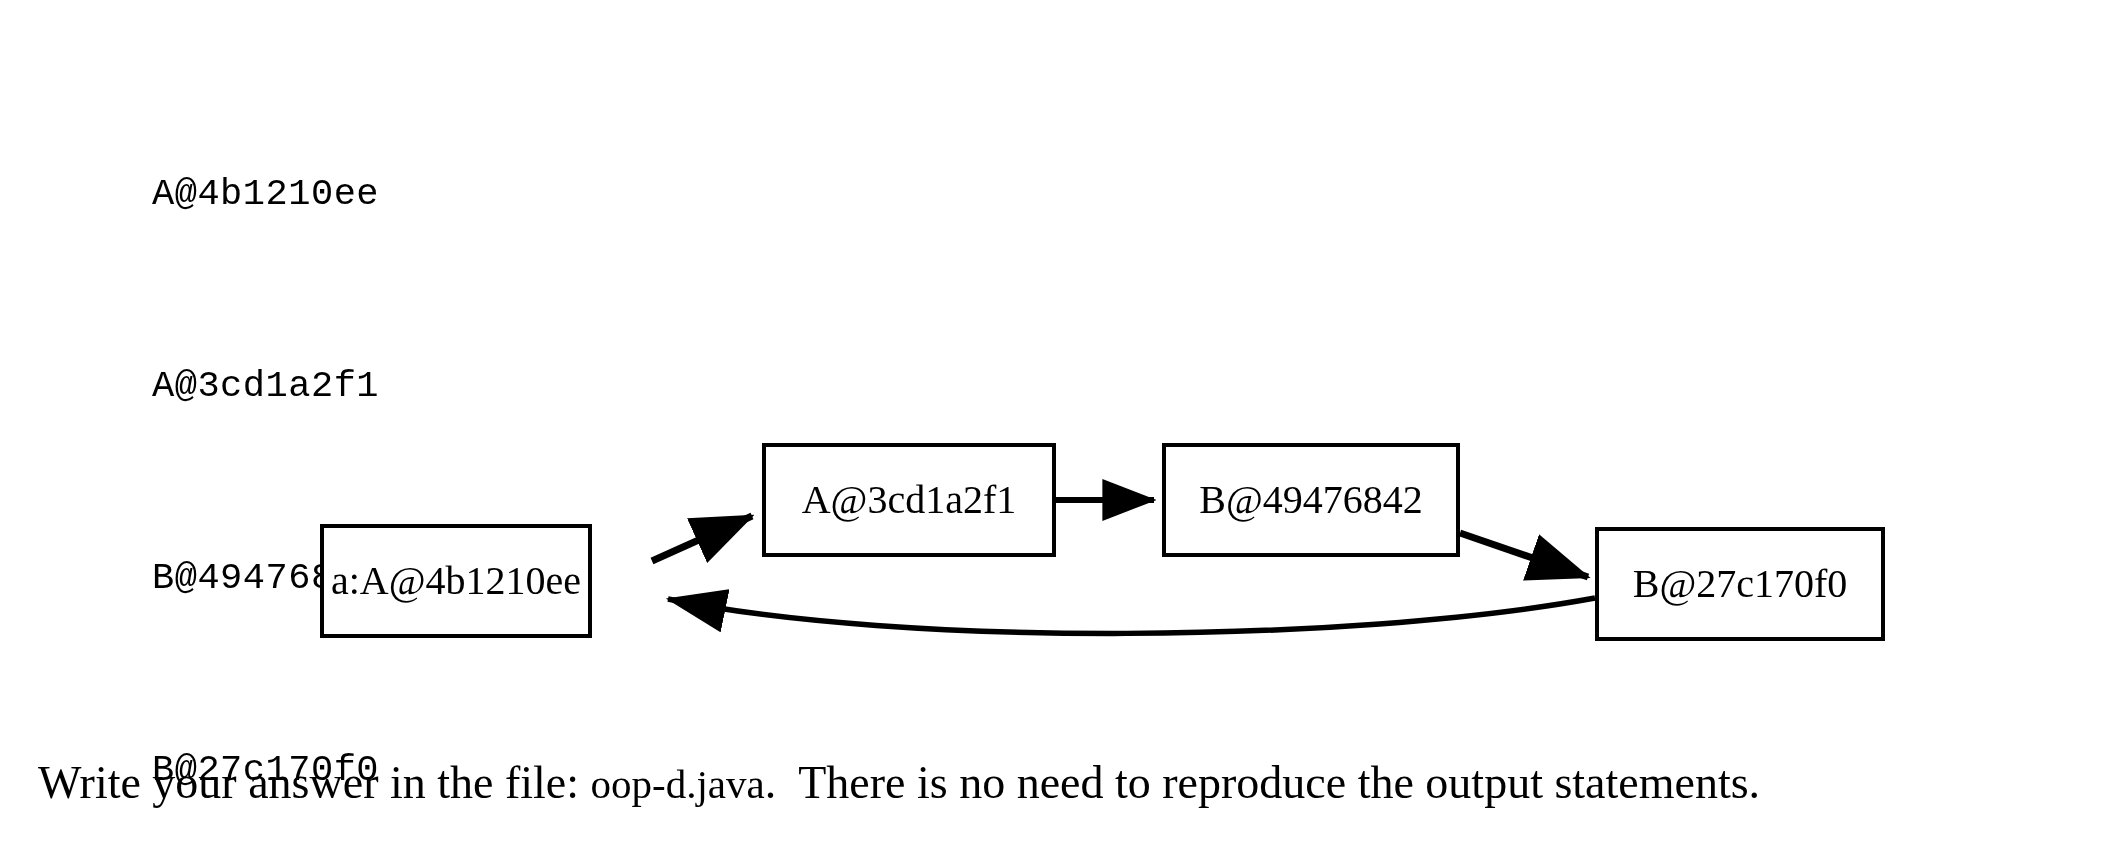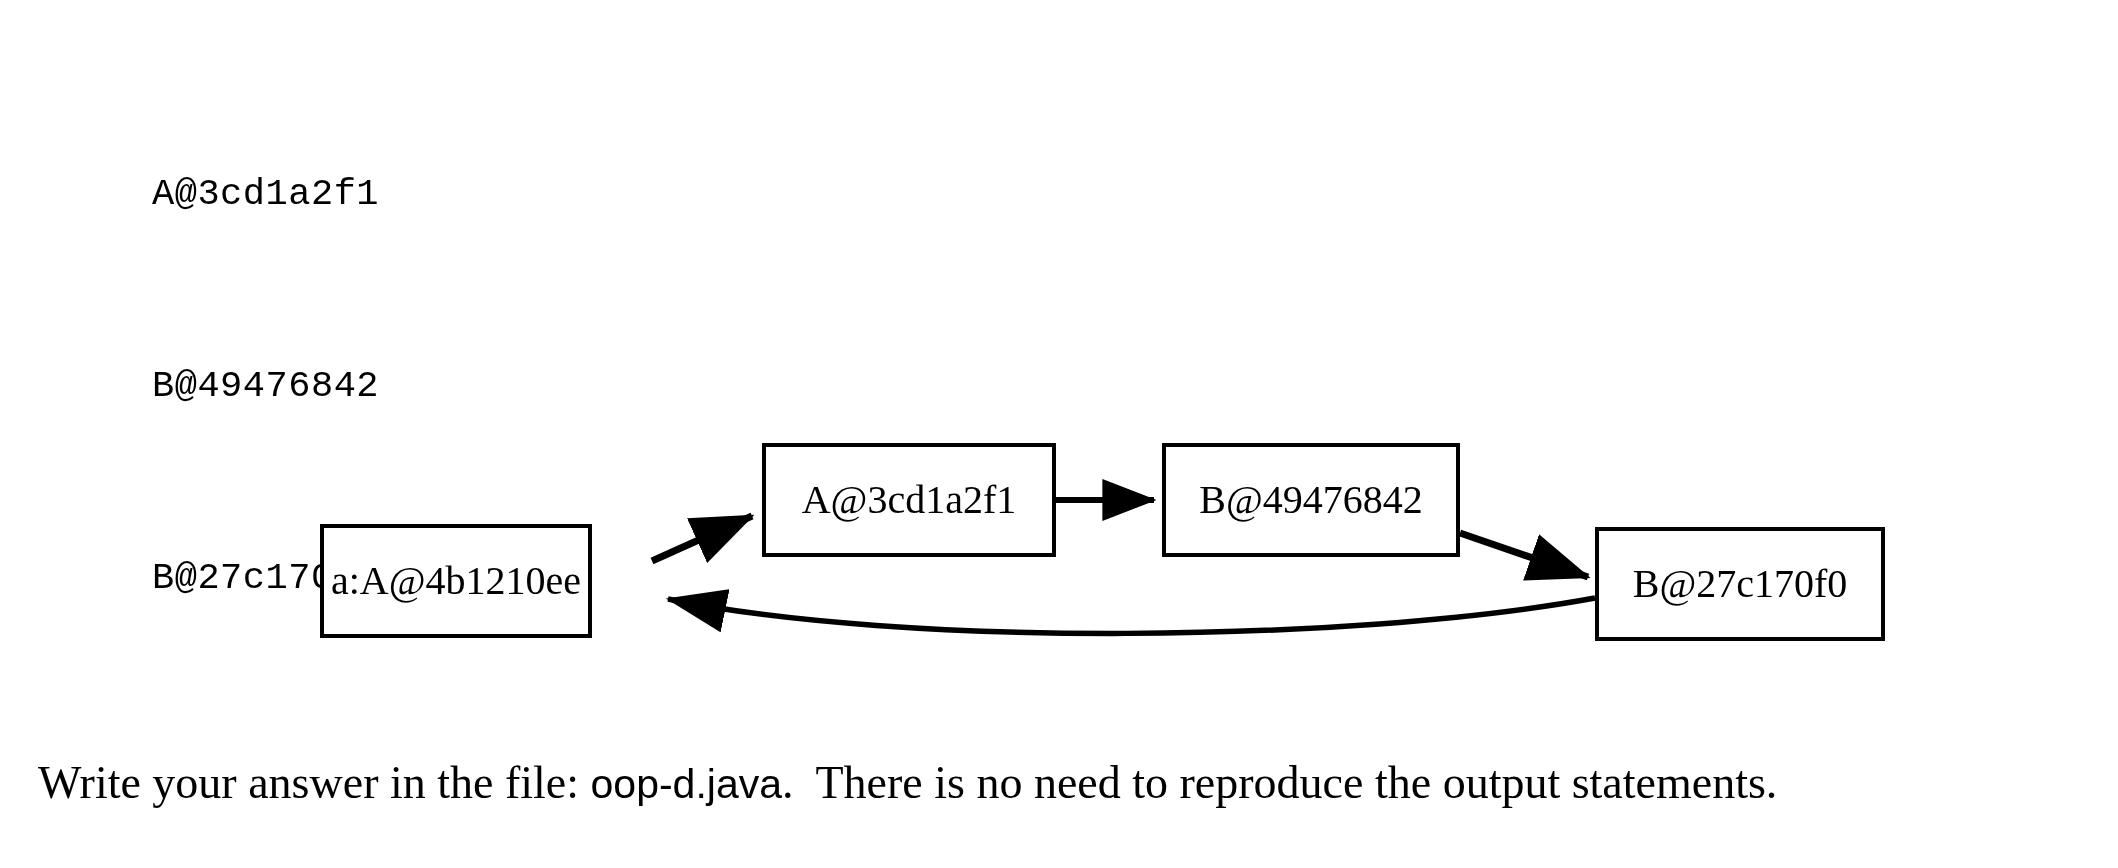--- a/index.html
+++ b/index.html
@@ -77,29 +77,30 @@
     left: 38px;
     top: 702px;
     width: 2028px;
     font-family: "Liberation Serif", "DejaVu Serif", serif;
     font-size: 46px;
     line-height: 70px;
     text-align: justify;
     color: #000;
   }
   #instructions .mono-inline {
-    font-family: Liberation Sans, sans-serif;
+    font-family: Liberation Serif, serif;
     font-size: 41px;
   }
   #instructions .sentence-gap { display: inline-block; width: 22px; }
 </style>
 </head>
 <body>
 
 <div id="console-output">
+  <span class="console-line">A@4b1210ee</span>
   <span class="console-line">A@3cd1a2f1</span>
   <span class="console-line">B@49476842</span>
   <span class="console-line">B@27c170f0</span>
   
   
 </div>
 
 <div id="object-diagram">
 
   <svg id="diagram-svg" viewBox="0 0 2118 270">

